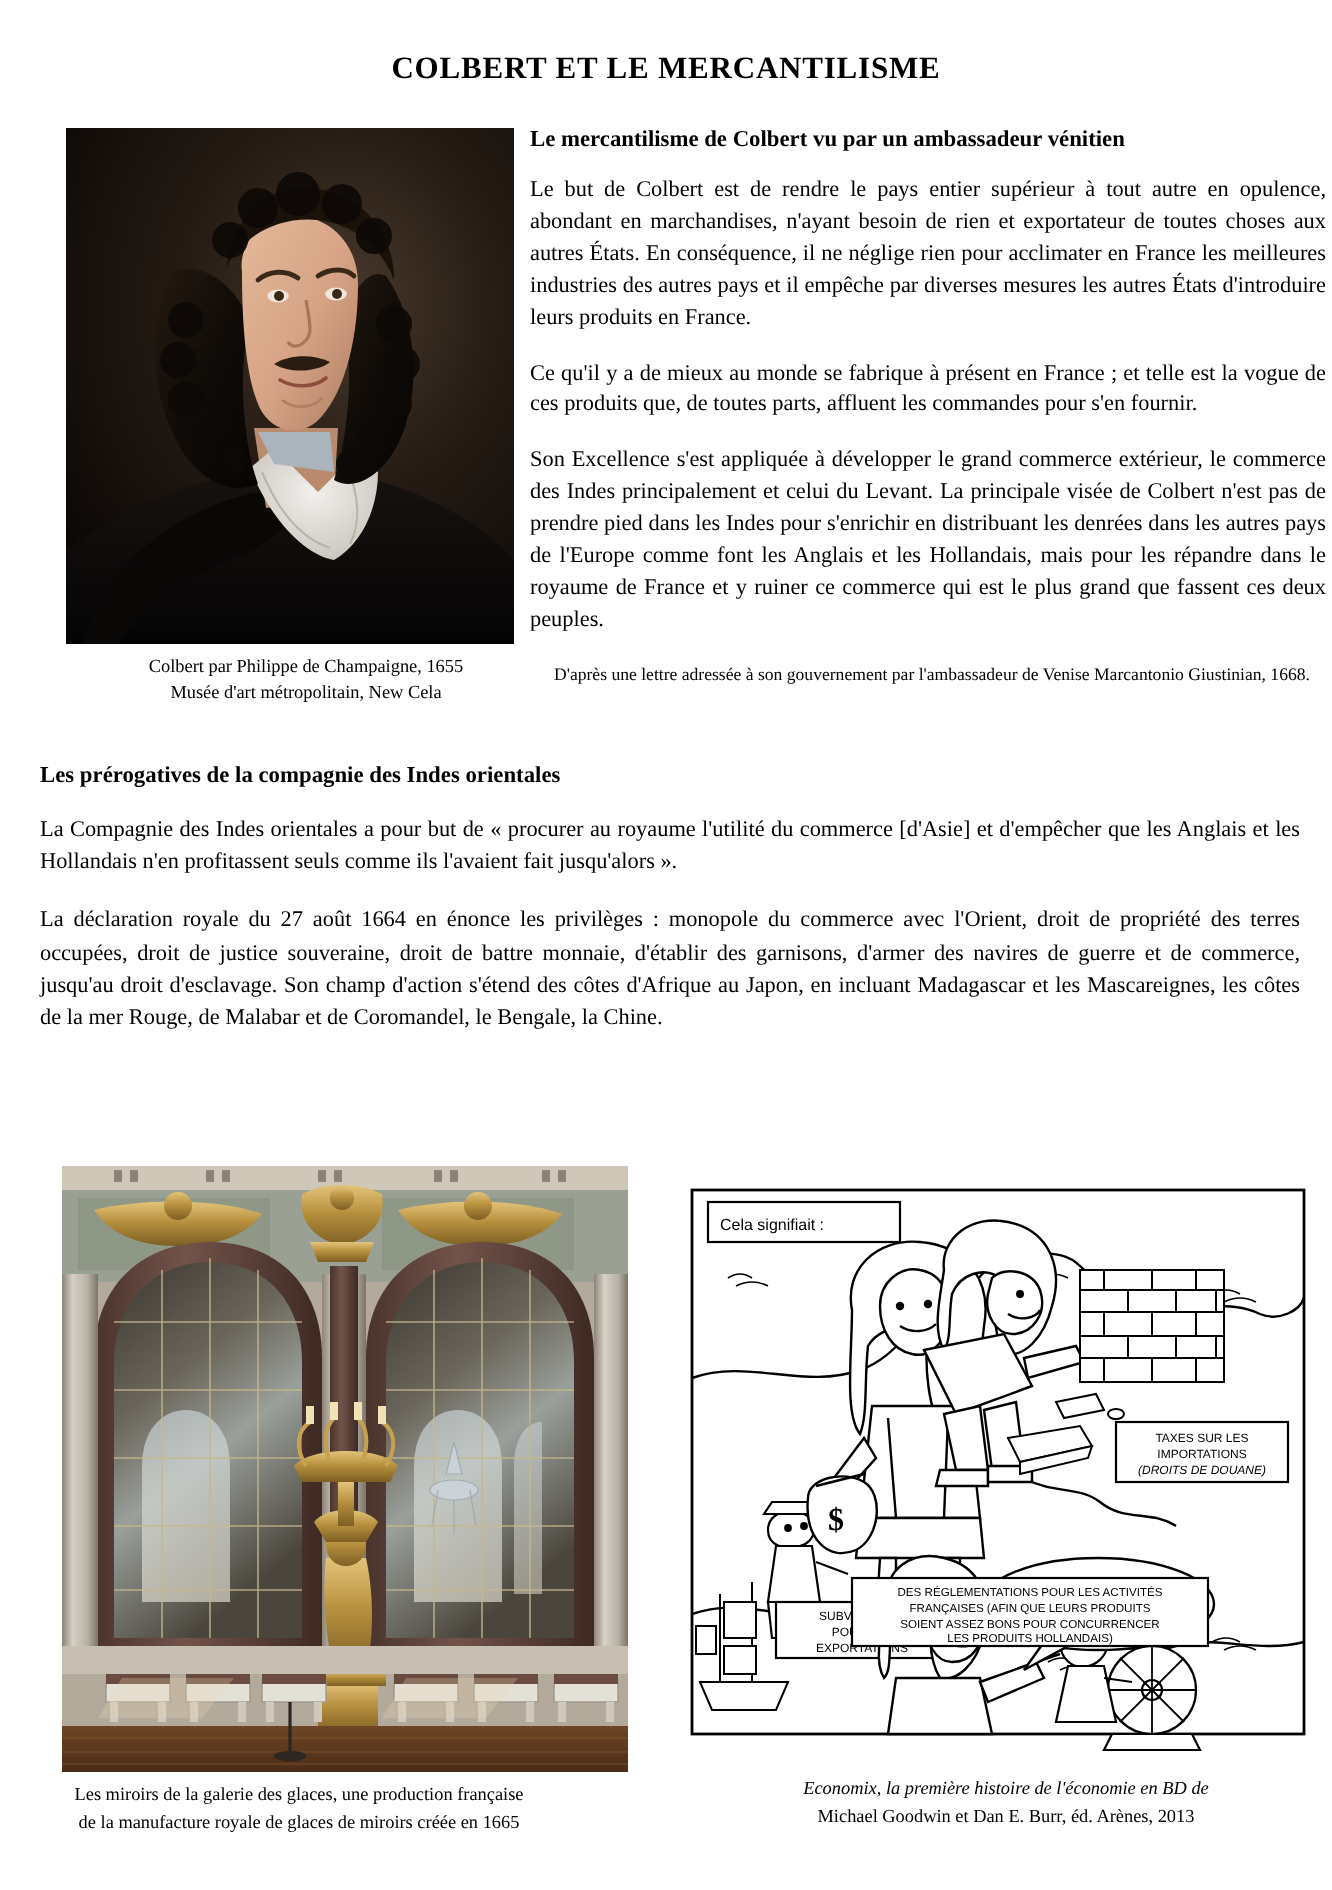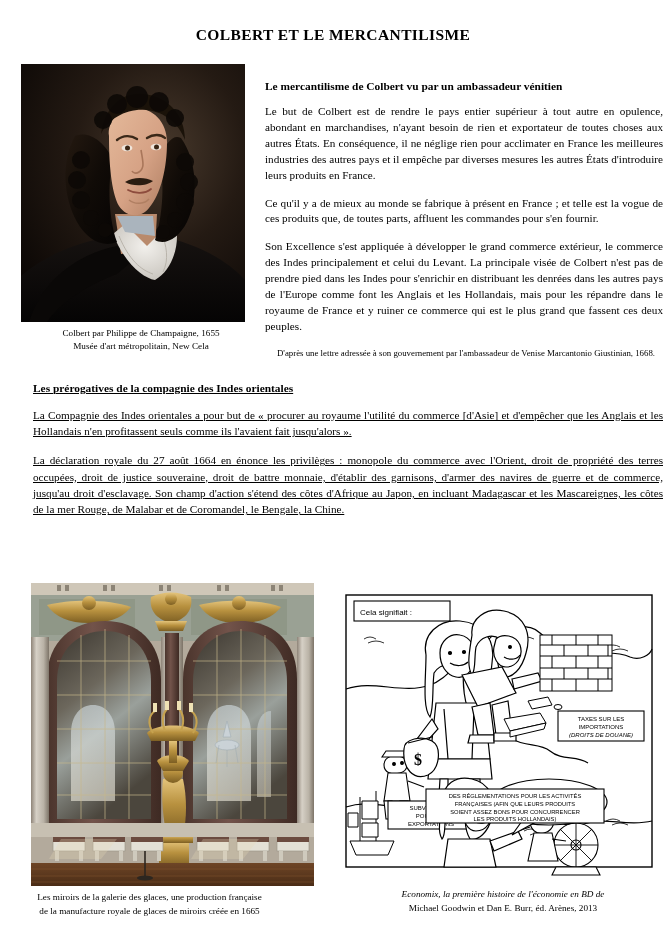--- a/index.html
+++ b/index.html
@@ -29,39 +29,39 @@
     margin: 0;
     position: absolute;
     top: 26px; left: 0; right: 0;
   }
 
   
   .top-block { position: absolute; top: 64px; left: 0; right: 0; }
 
   .portrait-col {
     position: absolute;
-    left: 21px; top: 0;
+    left: 33px; top: 0;
     width: 240px;
   }
   .portrait-frame {
     width: 224px; height: 258px;
     position: relative;
     overflow: hidden;
     background: #120d0a;
   }
   .caption-img {
     text-align: center;
     font-size: 9.2px;
     line-height: 1.45;
     margin-top: 5px;
   }
 
   .right-col {
     position: absolute;
-    left: 265px; top: 16px;
+    left: 265px; top: 0;
     width: 398px;
   }
   .sub-head {
     font-weight: bold;
     font-size: 11.4px;
     margin: 0 0 12px 0;
   }
   .body-p {
     font-size: 11.2px;
     line-height: 1.42;
@@ -71,23 +71,22 @@
   .src-note {
     font-size: 8.8px;
     line-height: 1.4;
     text-align: justify;
     margin: 6px 0 0 12px;
   }
 
   
   .mid-block {
     position: absolute;
-    left: 33px; top: 382px;
+    left: 20px; top: 382px;
     width: 630px;
-    text-decoration: underline;
   }
   .sec-head {
     font-weight: bold;
     font-size: 11.4px;
     margin: 0 0 13px 0;
   }
   .mid-p {
     font-size: 11.2px;
     line-height: 1.45;
     text-align: justify;

